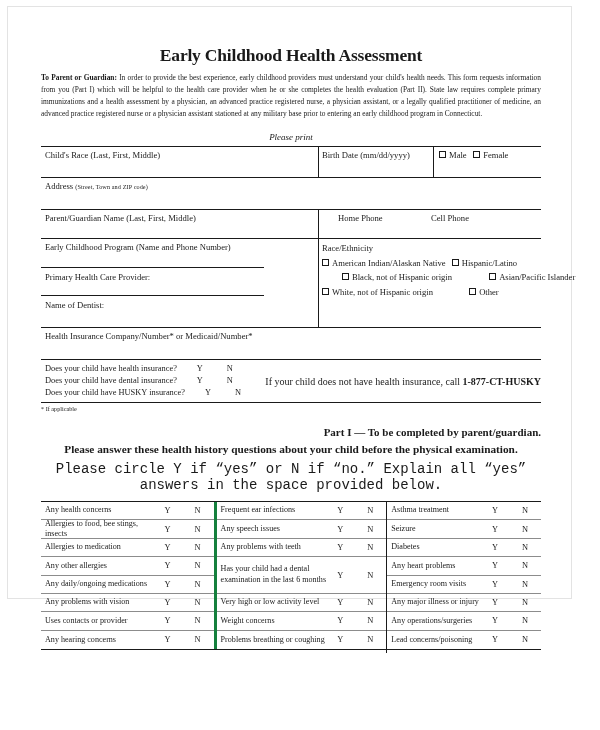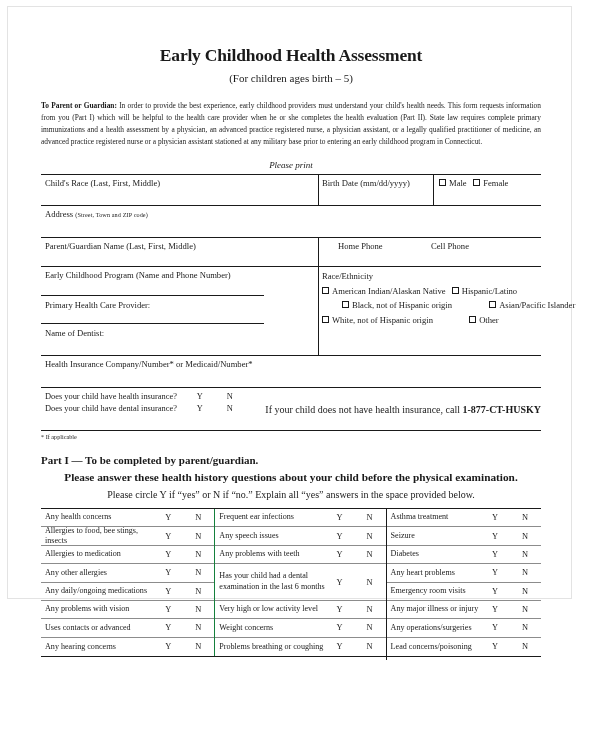--- a/index.html
+++ b/index.html
@@ -125,47 +125,48 @@
     text-align: right;
   }
   .ins-note b { font-weight: bold; }
   .footnote {
     font-size: 6.2px;
     padding-top: 2px;
   }
 
   
   .part-head {
-    text-align: left;
+    text-align: right;
     font-weight: bold;
     font-size: 11px;
     margin: 14px 0 5px 0;
   }
   .part-sub {
     text-align: center;
     font-weight: bold;
     font-size: 11.3px;
     margin: 0 0 6px 0;
   }
   .part-note {
     text-align: center;
-    font-size: 10px;
+    font-size: 14px;
     margin: 0 0 8px 0;
+    font-family: Liberation Mono, monospace;
   }
 
   
   #qtable {
     position: relative;
     border-top: 1.6px solid #1a1a1a;
     border-bottom: 1.6px solid #1a1a1a;
   }
   .qcols { display: flex; }
   .qcol { position: relative; }
   .qcol.c0 { width: 174px; }
-  .qcol.c1 { width: 171px; border-left: 1px solid #15803d; }
+  .qcol.c1 { width: 171px; border-left: 3px solid #15803d; }
   .qcol.c2 { width: 155px; border-left: 1px solid #1a1a1a; }
 
   .qrow {
     display: flex;
     align-items: center;
     height: 18.4px;
     border-bottom: 1px solid #8c8c8c;
     box-sizing: border-box;
   }
   .qrow:last-child { border-bottom: none; }
@@ -195,21 +196,20 @@
     border-left: 1px solid #1a1a1a;
   }
 </style>
 </head>
 <body>
 
 <div id="page">
 <div id="sheet">
 
   <div class="doc-title">Early Childhood Health Assessment</div>
-  <div class="doc-subtitle">(For children ages birth – 5)</div>
 
   <p class="intro"><b>To Parent or Guardian:</b><span> In order to provide the best experience, early childhood providers must understand your child's health needs. This form requests information from you (Part I) which will be helpful to the health care provider when he or she completes the health evaluation (Part II). State law requires complete primary immunizations and a health assessment by a physician, an advanced practice registered nurse, a physician assistant, or a legally qualified practitioner of medicine, an advanced practice registered nurse or a physician assistant stationed at any military base prior to entering an early childhood program in Connecticut.</span></p>
 
   <div class="please-print">Please print</div>
 
   <div class="rule-thick"></div>
   <div class="block row-h-30 cellwrap">
     <div class="vline" style="left:277px;"></div>
     <div class="vline" style="left:392px;"></div>
     <div class="cell" style="left:4px;">
@@ -281,20 +281,23 @@
 
   <div class="rule-thick"></div>
   <div class="block cellwrap" style="height:42px;">
     <div style="position:absolute;left:0;top:0;width:205px;padding:3px 0 0 4px;">
       <div class="ins-q">
         <span>Does your child have health insurance?</span><span class="yn-y">Y</span><span class="yn-n">N</span>
       </div>
       <div class="ins-q">
         <span>Does your child have dental insurance?</span><span class="yn-y">Y</span><span class="yn-n">N</span>
       </div>
+      <div class="ins-q">
+        <span>Does your child have HUSKY insurance?</span><span class="yn-y">Y</span><span class="yn-n">N</span>
+      </div>
     </div>
     <div class="ins-note" style="position:absolute;left:210px;right:0;top:16px;">
       <span>If your child does not have health insurance, call </span><b>1-877-CT-HUSKY</b>
     </div>
   </div>
   <div class="rule-thick"></div>
   <div class="footnote">* If applicable</div>
 
   <div class="part-head">Part I — To be completed by parent/guardian.</div>
   <div class="part-sub">Please answer these health history questions about your child before the physical examination.</div>
@@ -339,21 +342,21 @@
               </div>
             </div>
             <div class="qrow">
               <div class="qlabel">Any problems with vision</div>
               <div class="qyn">
                 <span>Y</span>
                 <span>N</span>
               </div>
             </div>
             <div class="qrow">
-              <div class="qlabel">Uses contacts or advanced</div>
+              <div class="qlabel">Uses contacts or provider</div>
               <div class="qyn">
                 <span>Y</span>
                 <span>N</span>
               </div>
             </div>
             <div class="qrow">
               <div class="qlabel">Any hearing concerns</div>
               <div class="qyn">
                 <span>Y</span>
                 <span>N</span>

